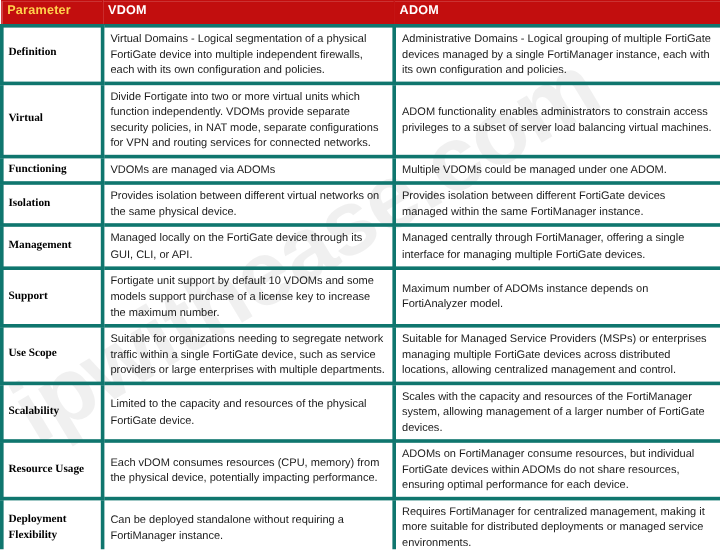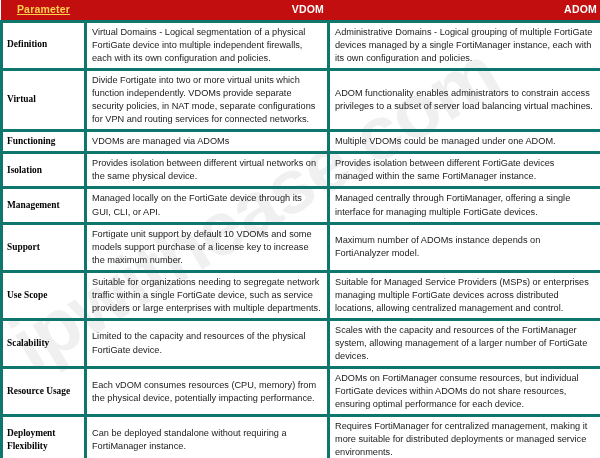--- a/index.html
+++ b/index.html
@@ -65,30 +65,28 @@
 
   table.cmp col.c-param { width: 84px; }
   table.cmp col.c-vdom  { width: 243px; }
   table.cmp col.c-adom  { width: 273px; }
 
   thead th {
     background: #C20E0E;
     color: #ffffff;
     font-size: 10.5px;
     font-weight: bold;
-    text-align: right;
+    text-align: left;
     padding: 3px 4px 4px 4px;
     border: 1px solid #C20E0E;
     letter-spacing: 0.2px;
     line-height: 1.1;
   }
   thead th.param-head {
     color: #FFD24D;
-    text-align: center;
-    text-decoration: underline;
   }
 
   tbody td {
     border: 3px solid #0f766e;
     vertical-align: middle;
     font-size: 9.2px;
     line-height: 1.42;
     color: #1b1b1b;
     padding: 3px 5px 3px 5px;
     background: transparent;

